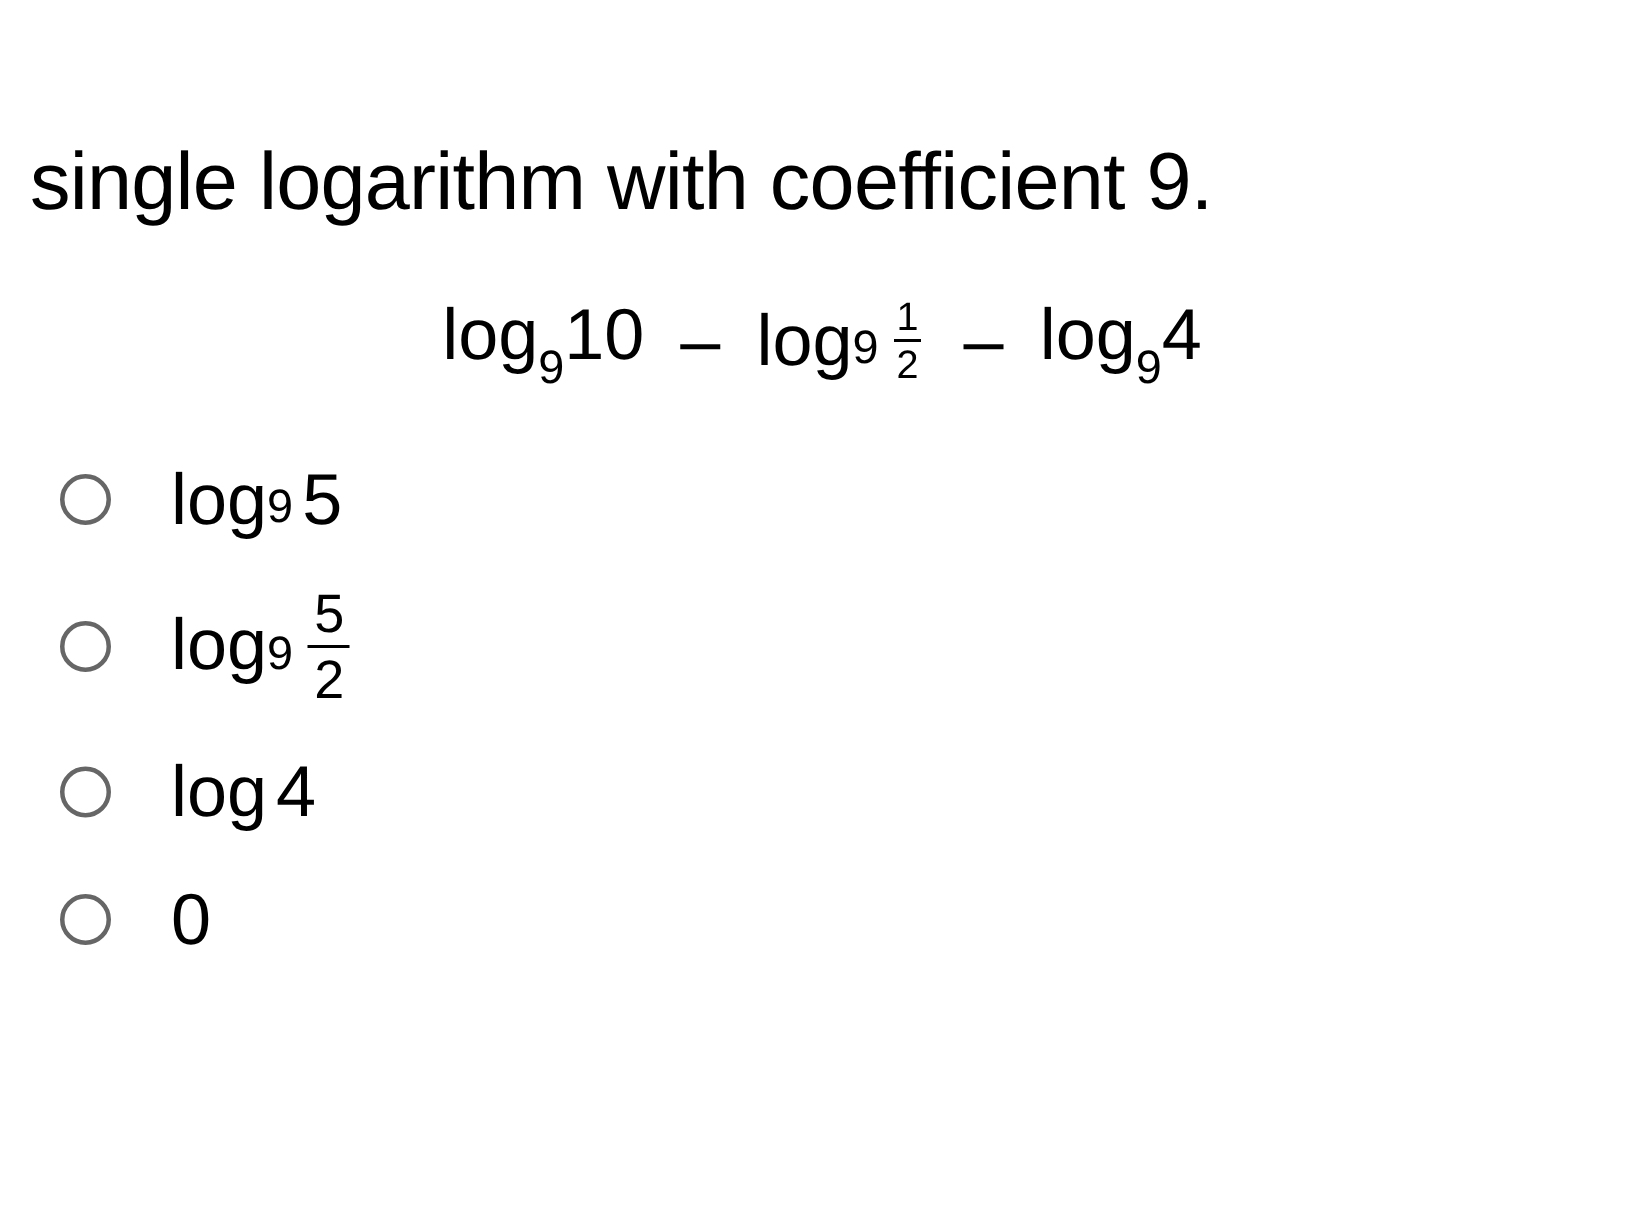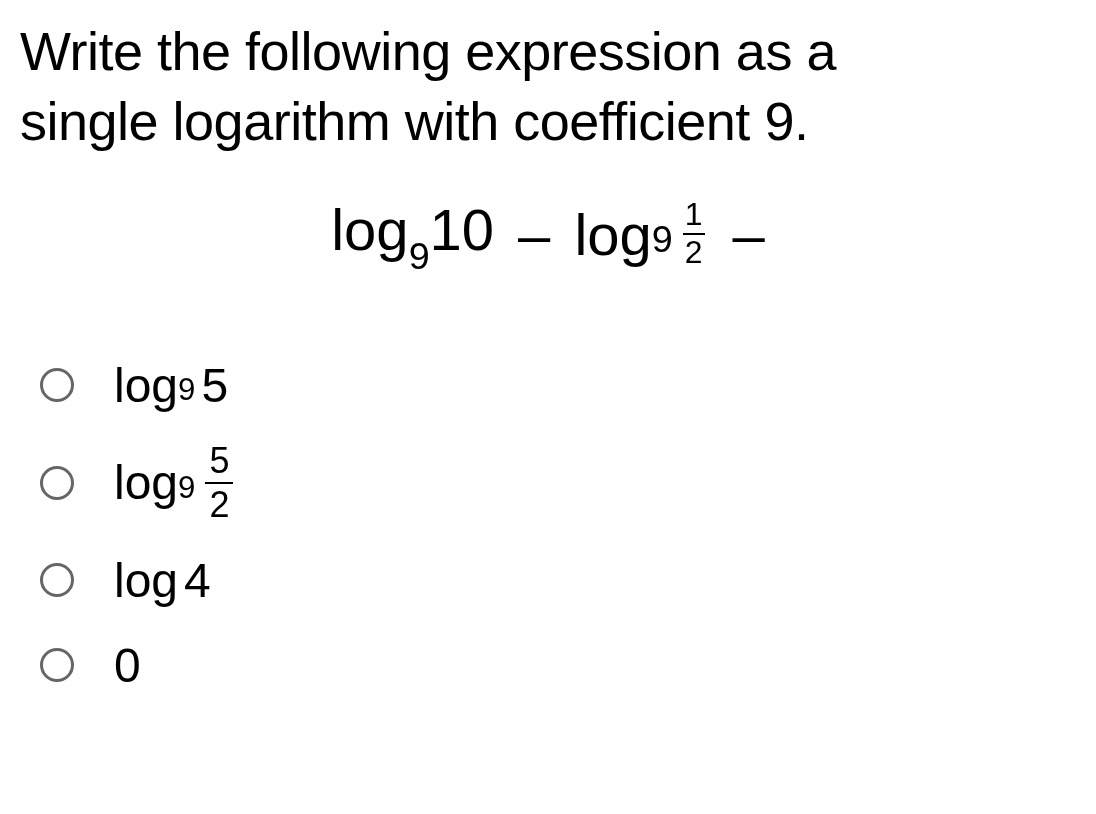--- a/index.html
+++ b/index.html
@@ -14,23 +14,23 @@
       padding: 16px 20px;
       width: 1096px;
     }
     .prompt {
       font-size: 54px;
       line-height: 1.3;
       margin-bottom: 40px;
       letter-spacing: -0.5px;
     }
     .expression {
-      font-size: 58px;
+      font-size: 48px;
       text-align: center;
-      margin-bottom: 86px;
+      margin-bottom: 48px;
       display: flex;
       align-items: center;
       justify-content: center;
       gap: 24px;
     }
     .sub {
       font-size: 0.65em;
       vertical-align: sub;
       position: relative;
       top: 0.15em;
@@ -85,39 +85,42 @@
     }
     .thin-space {
       display: inline-block;
       width: 6px;
     }
   </style>
 </head>
 <body>
 
 <div class="prompt">
-  <span>Write the following expression as a</span><br>
+  <br>
   <span>single logarithm with coefficient 9.</span>
 </div>
 
 <div class="expression">
   <span>
     <span>log</span><span class="sub">9</span><span>10</span>
   </span>
   <span>–</span>
   <span style="display:inline-flex;align-items:center;">
     <span>log</span>
       <span class="sub">9</span>
     <span class="thin-space"></span>
     <span class="frac">
       <span class="num">1</span>
       <span class="den">2</span>
     </span>
   </span>
   <span>–</span>
+  <span>
+    <span>log</span><span class="sub">9</span><span>4</span>
+  </span>
 </div>
 
 <div class="options">
 
   <div class="option">
     <div class="radio"></div>
     <div class="option-text">
       <span>log</span>
         <span class="sub">9</span>
         <span class="thin-space"></span>

